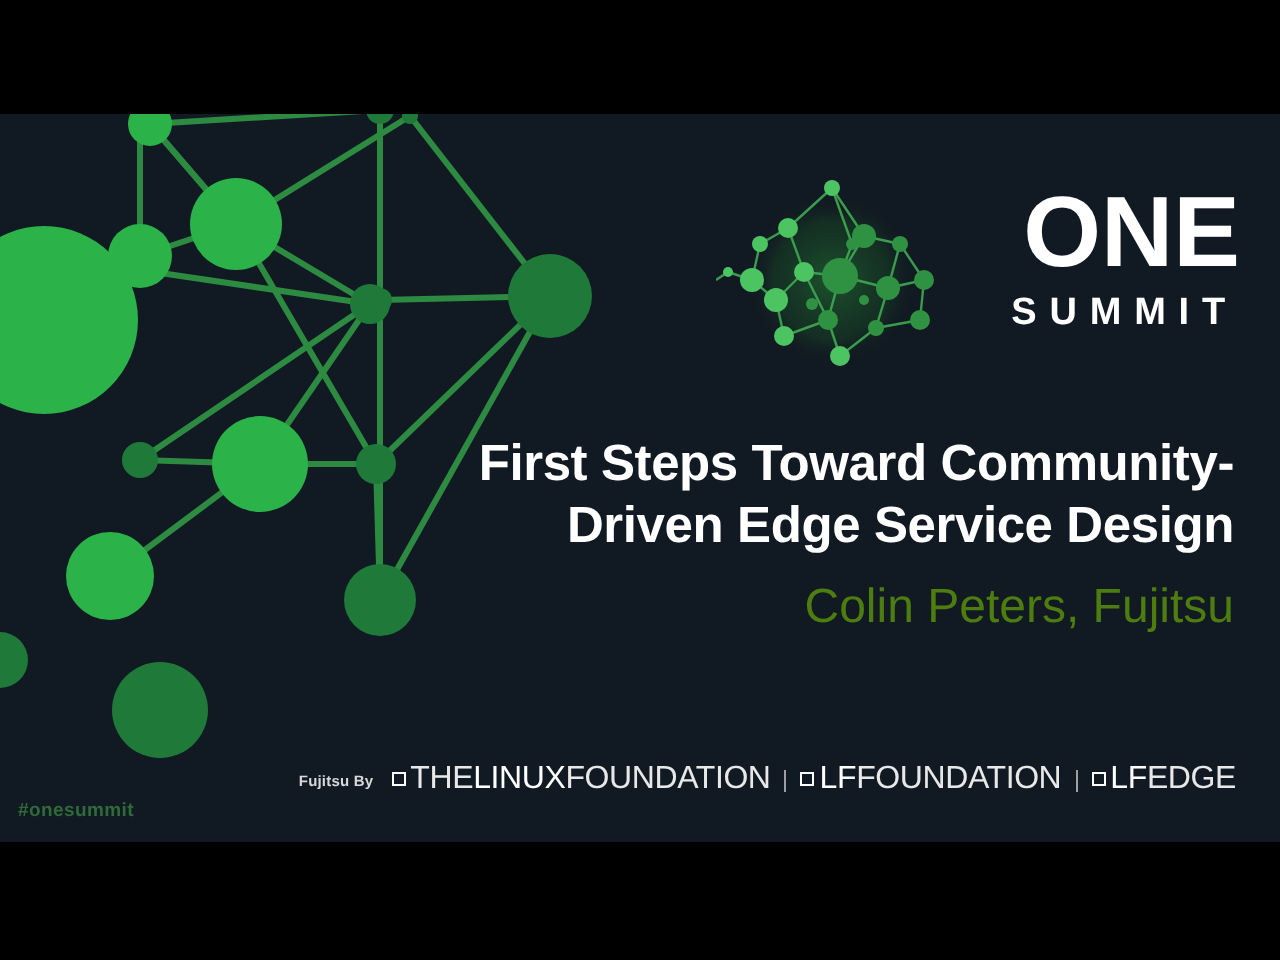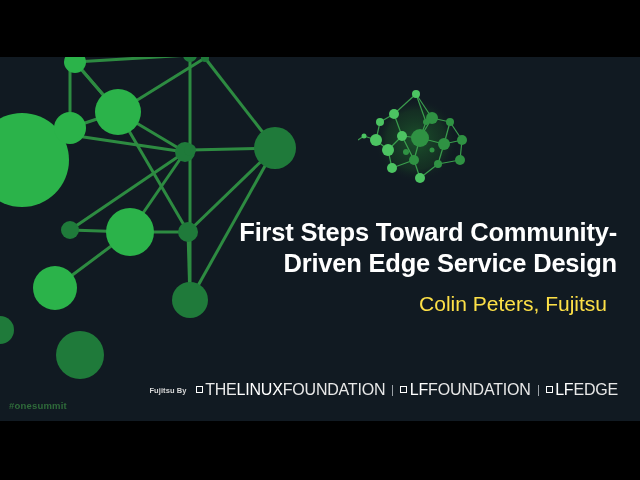--- a/index.html
+++ b/index.html
@@ -110,27 +110,27 @@
     font-weight: bold;
     color: #ffffff;
     line-height: 31px;
     letter-spacing: -0.2px;
     z-index: 10;
   }
 
   
   #speaker {
     position: absolute;
-    right: 33px;
+    right: 23px;
     top: 235px;
     width: 392px;
     text-align: right;
-    font-size: 21px;
+    font-size: 24px;
     font-weight: normal;
-    color: #fde047;
+    color: #4d7c0f;
     line-height: 24px;
     z-index: 10;
   }
 
   
   #footer {
     position: absolute;
     right: 22px;
     top: 324px;
     display: flex;
@@ -294,20 +294,24 @@
           <circle cx="104" cy="52" r="5"></circle>
           <circle cx="86" cy="56" r="6"></circle>
           <circle cx="102" cy="72" r="5"></circle>
           <circle cx="80" cy="76" r="4"></circle>
           <circle cx="56" cy="72" r="5"></circle>
           <circle cx="68" cy="34" r="3"></circle>
           <circle cx="48" cy="64" r="3"></circle>
           <circle cx="74" cy="62" r="2.5"></circle>
         </g>
       </svg>
+      <div id="logo-words">
+        <div id="logo-one">ONE</div>
+        <div id="logo-summit">SUMMIT</div>
+      </div>
     </div>
 
     <div id="title">First Steps Toward Community-Driven Edge Service Design</div>
 
     <div id="speaker">Colin Peters, Fujitsu</div>
 
     <div id="footer">
       <span id="hosted-by">Fujitsu By</span>
 
       <span class="sponsor">

